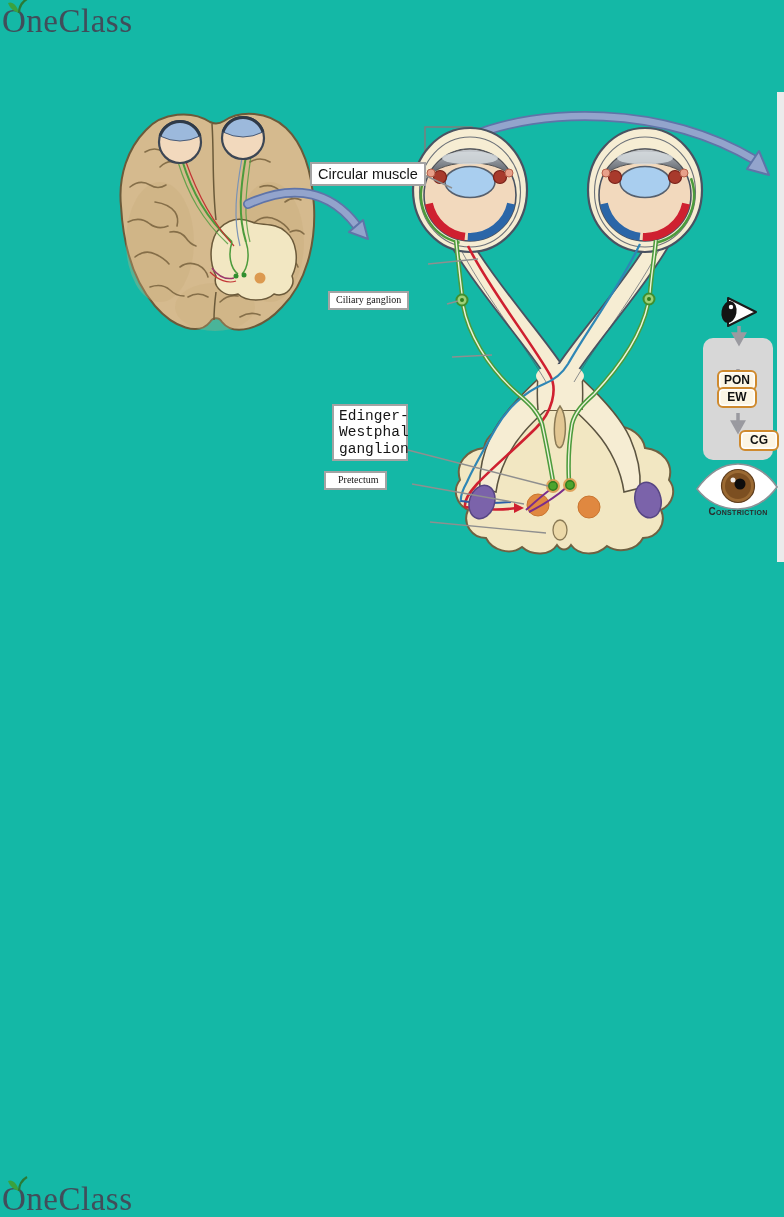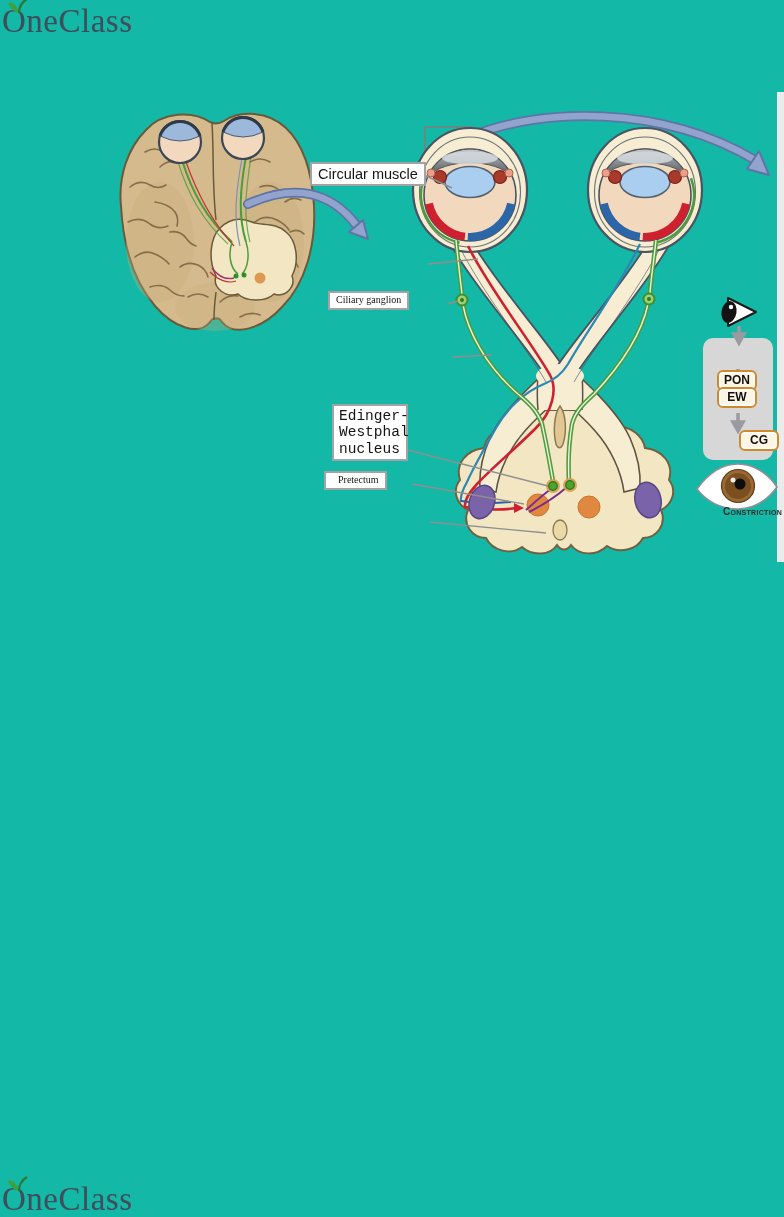--- a/index.html
+++ b/index.html
@@ -276,30 +276,30 @@
       </g>
     </svg>
 
     <div class="fig-label label-sans" style="left:210px;top:70px;">Circular muscle</div>
 
     <div class="fig-label label-serif" style="left:228px;top:199px;">Ciliary ganglion</div>
 
     <div class="fig-label label-serif label-ew" style="left:232px;top:312px;font-family:Liberation Mono, monospace;">
       <div>Edinger-</div>
       <div>Westphal</div>
-      <div>nucleus</div>
+      <div>ganglion</div>
     </div>
 
     <div class="fig-label label-serif" style="left:224px;top:379px;padding-left:12px;">Pretectum</div>
 
     <div class="flow-node" style="left:617px;top:250px;margin-top:28px;">PON</div>
     <div class="flow-node" style="left:617px;top:295px;">EW</div>
     <div class="flow-node" style="left:639px;top:338px;">CG</div>
 
-    <div class="constriction" style="left:594px;top:414px;text-align:right;">Constriction</div>
+    <div class="constriction" style="left:594px;top:414px;">Constriction</div>
   </div>
 
   <div class="logo logo-bottom">
     <svg class="leaf-svg" width="26" height="18" viewBox="0 0 26 18">
       <path d="M12,16 C10,8 5,4 1,6 C3,12 8,15 12,16 Z" fill="#3aa23e"></path>
       <path d="M12,16 C12,10 15,5 20,2" stroke="#2a7a35" stroke-width="2.2" fill="none"></path>
     </svg>
     <span class="logo-text">OneClass</span>
   </div>
 

